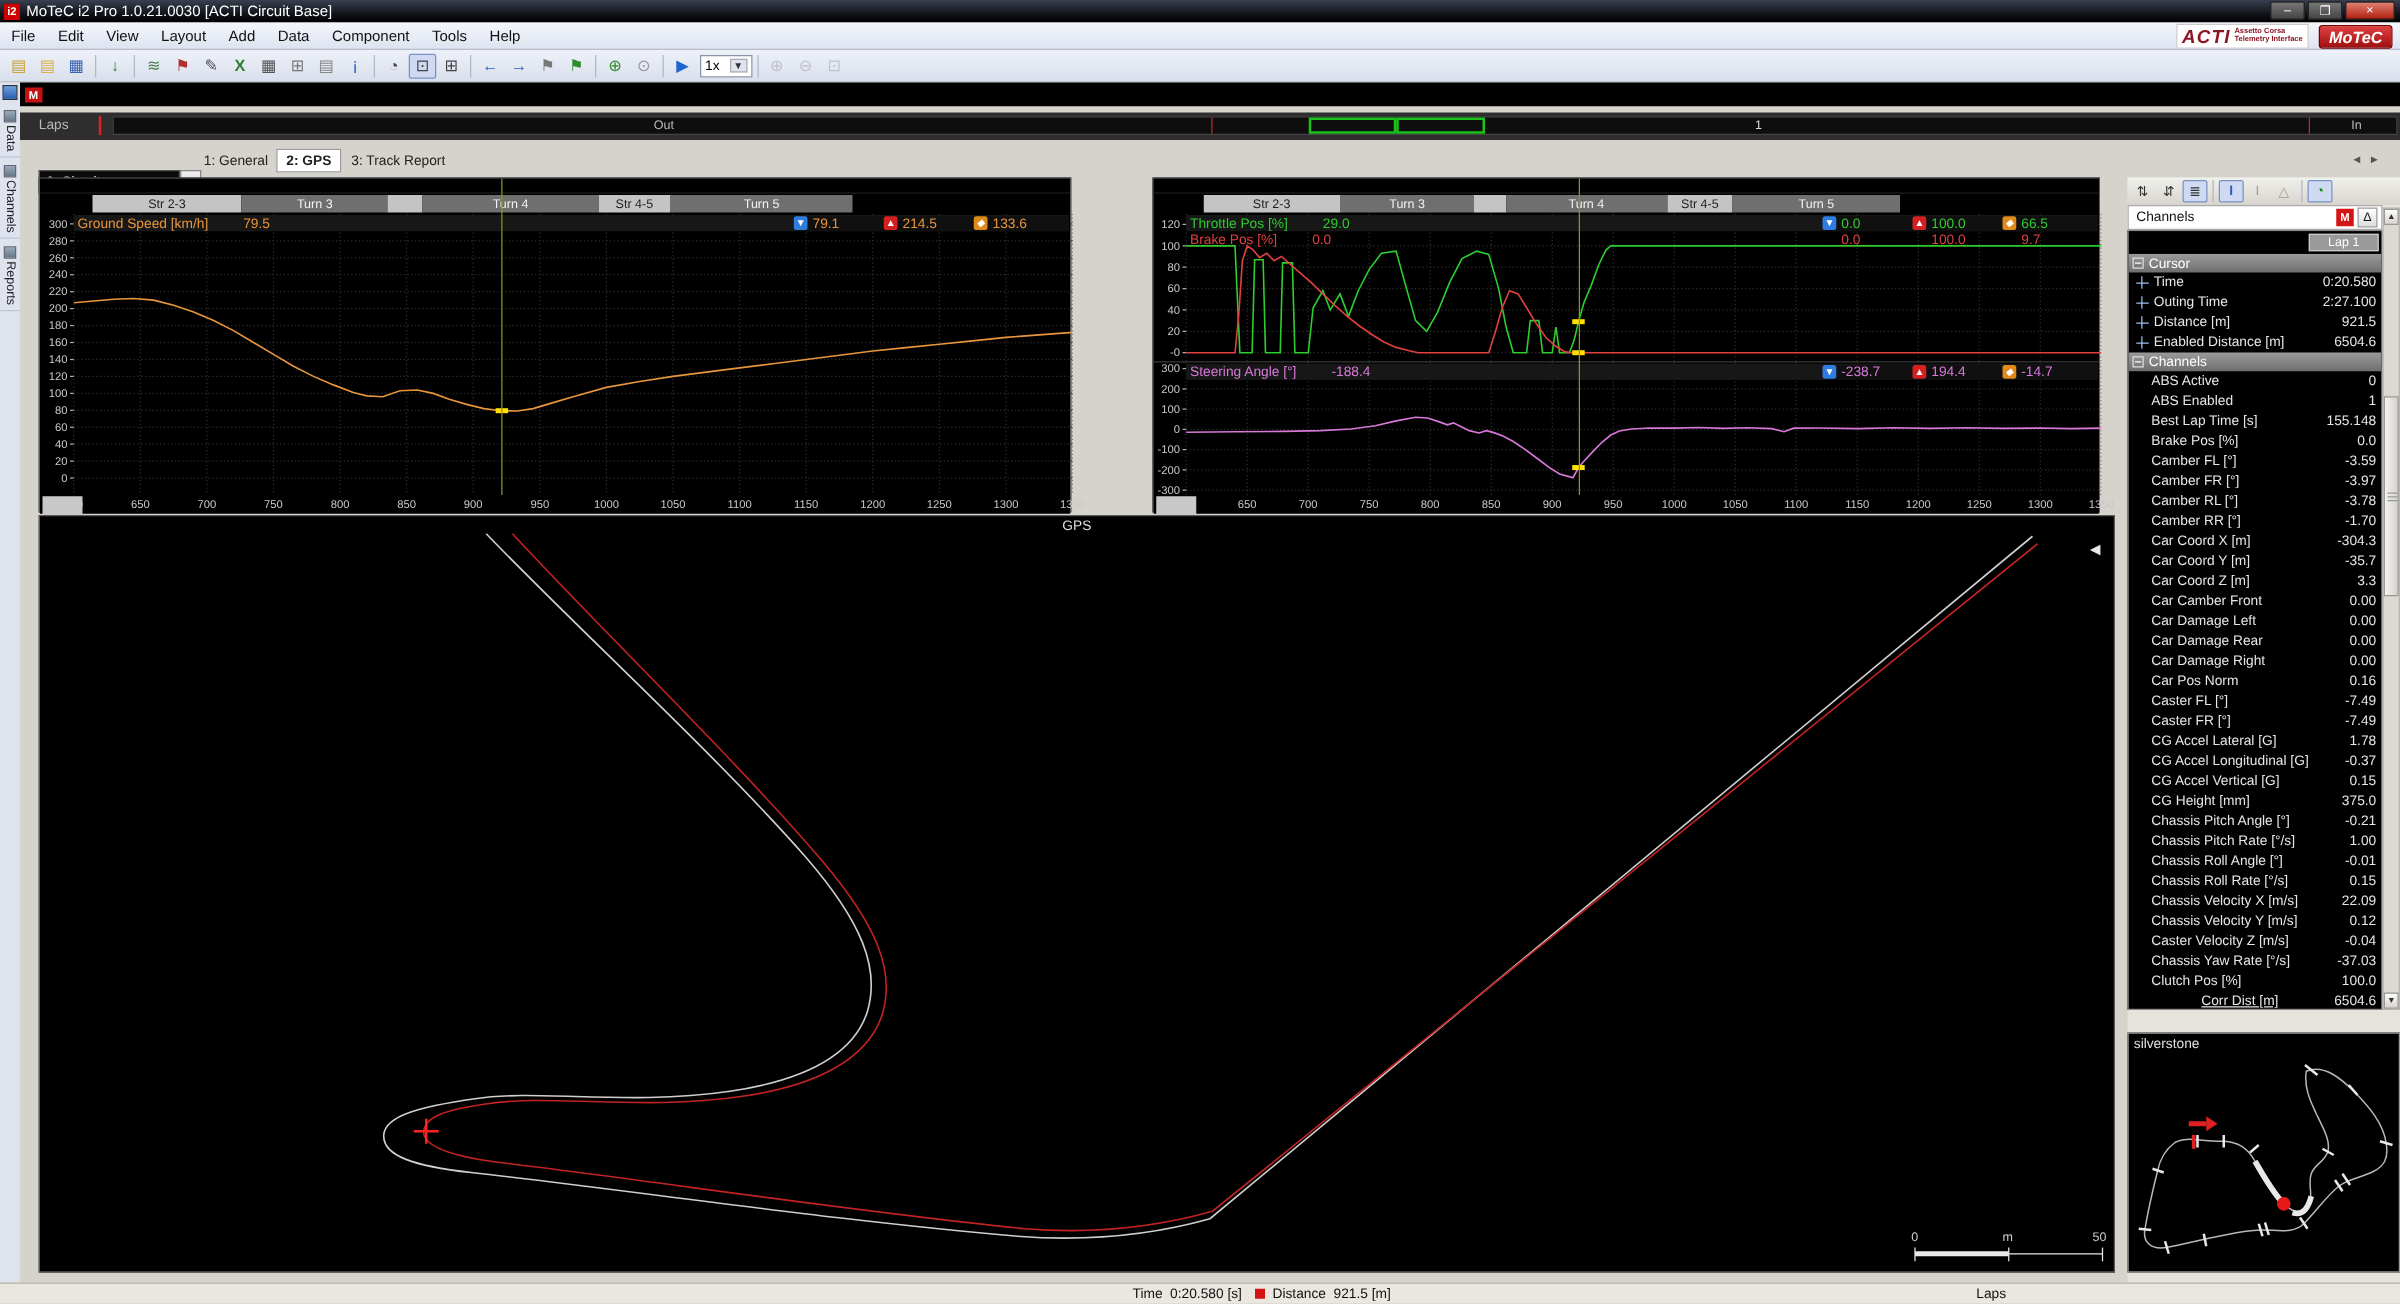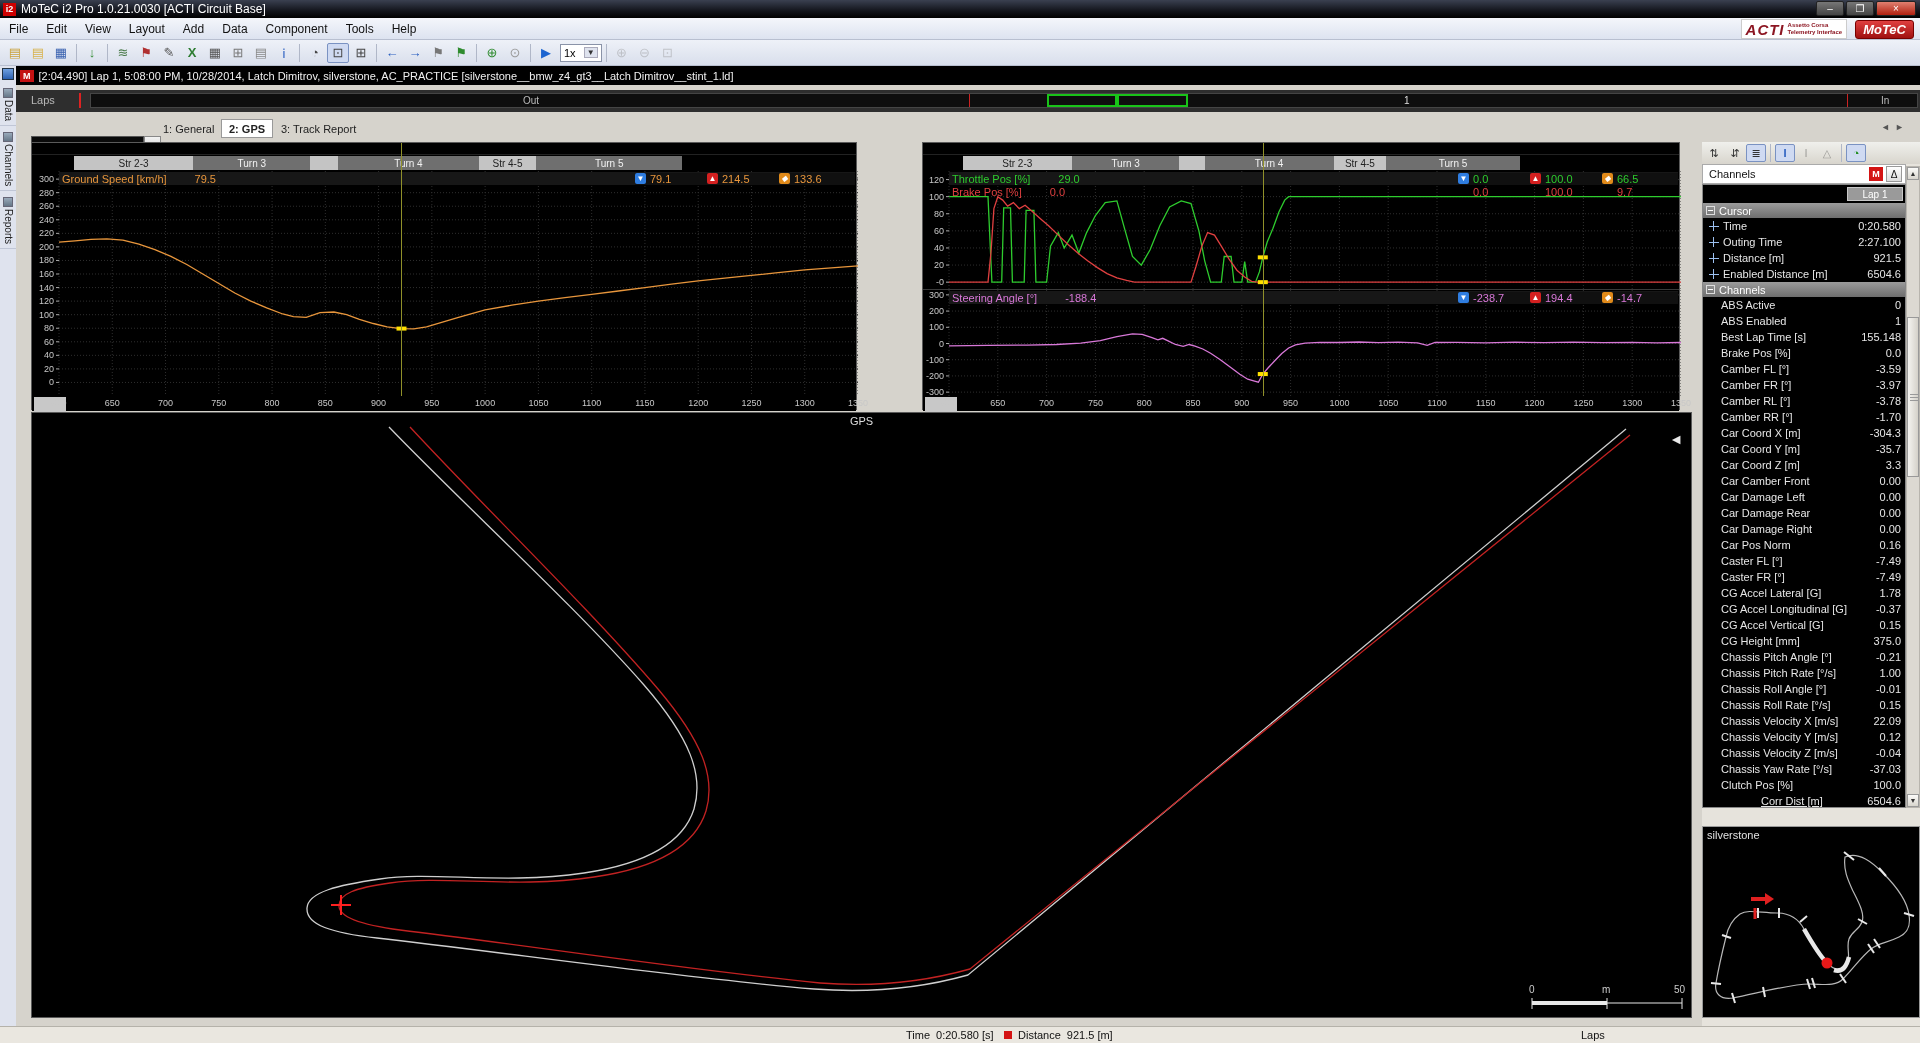--- a/index.html
+++ b/index.html
@@ -239,21 +239,20 @@
       <span class="arr">▼</span>
     </div>
     <span class="tsep"></span>
     <span class="tbtn disabled" style="color:#888;">⊕</span>
     <span class="tbtn disabled" style="color:#888;">⊖</span>
     <span class="tbtn disabled" style="color:#888;">⊡</span>
   </div>
 
   <div id="databar">
     <span class="mbadge">M</span>
-    <span>[2:04.490] Lap 1, 5:08:00 PM, 10/28/2014, Latch Dimitrov, silverstone, AC_PRACTICE [silverstone__bmw_z4_gt3__Latch Dimitrov__stint_1.ld]</span>
   </div>
 
   <div id="leftstrip">
     <div class="stripico" style="background:linear-gradient(#6fa0e0,#2a5fb0);border:1px solid #234;"></div>
     <div class="vtab">
       <span class="vico"></span>
       <span>Data</span>
     </div>
     <div class="vtab">
       <span class="vico"></span>
@@ -767,21 +766,21 @@
         </div>
         <div class="ch-row plain">
           <span class="nm">Chassis Velocity X [m/s]</span>
           <span class="vl">22.09</span>
         </div>
         <div class="ch-row plain">
           <span class="nm">Chassis Velocity Y [m/s]</span>
           <span class="vl">0.12</span>
         </div>
         <div class="ch-row plain">
-          <span class="nm">Chassis Velocity Z [m/s]</span>
+          <span class="nm">Caster Velocity Z [m/s]</span>
           <span class="vl">-0.04</span>
         </div>
         <div class="ch-row plain">
           <span class="nm">Chassis Yaw Rate [°/s]</span>
           <span class="vl">-37.03</span>
         </div>
         <div class="ch-row plain">
           <span class="nm">Clutch Pos [%]</span>
           <span class="vl">100.0</span>
         </div>

